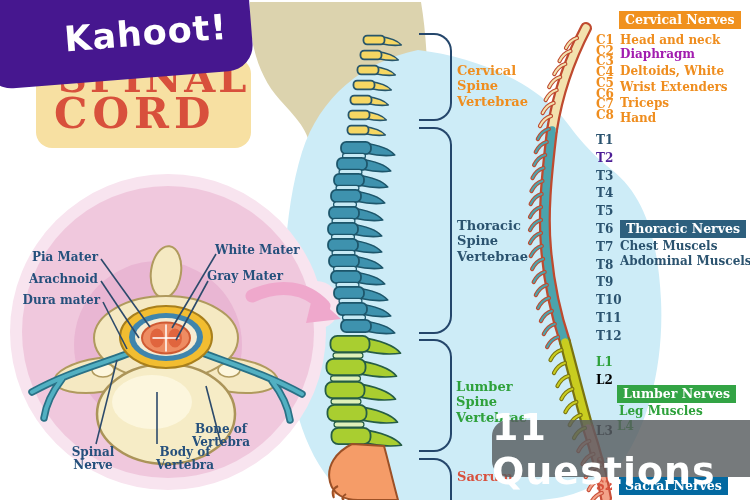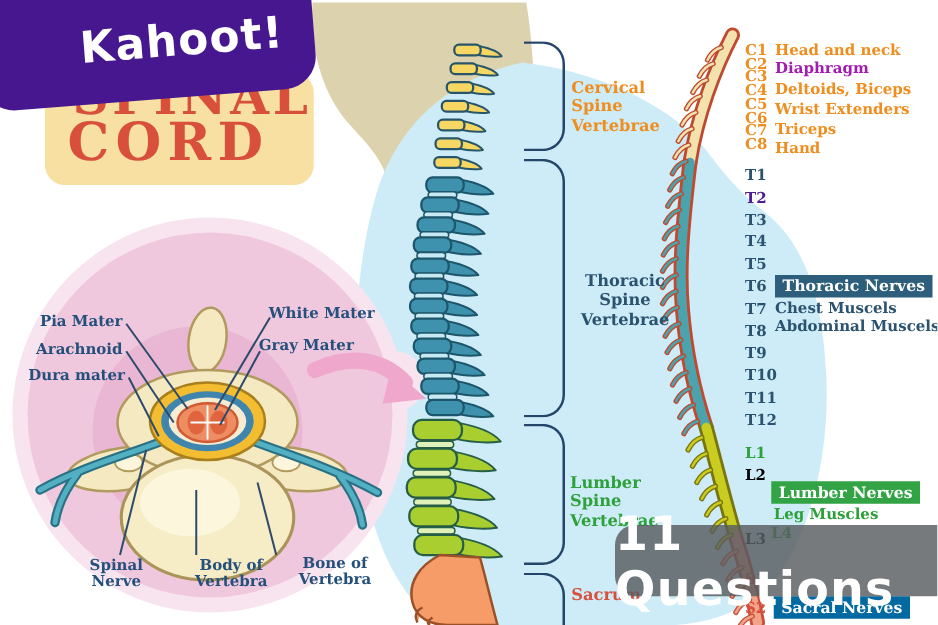--- a/index.html
+++ b/index.html
@@ -239,48 +239,49 @@
         <path d="M601.8333333333334,493 q-7,2 -11,10" fill="none" stroke="#f3a389" stroke-width="2" stroke-linecap="round"></path>
       </g>
   </svg>
 
   <div class="bracket" style="left:419px;top:33px;height:84px;"></div>
   <div class="bracket" style="left:419px;top:127px;height:203px;"></div>
   <div class="bracket" style="left:419px;top:339px;height:109px;"></div>
   <div class="bracket" style="left:419px;top:458px;height:55px;"></div>
 
   <div class="lbl section-label" style="left: 457px; top: 63px; width: 86px; color: rgb(239, 141, 30);">Cervical Spine Vertebrae</div>
-  <div class="lbl section-label" style="left: 457px; top: 218px; width: 86px; color: rgb(43, 83, 111); text-align: center;">Thoracic Spine Vertebrae</div>
+  <div class="lbl section-label" style="left: 457px; top: 218px; width: 86px; color: rgb(43, 83, 111);">Thoracic Spine Vertebrae</div>
   <div class="lbl section-label" style="left: 456px; top: 379px; width: 80px; color: rgb(46, 161, 59);">Lumber Spine Vertebrae</div>
   <div class="lbl section-label" style="left: 457px; top: 469px; width: 80px; color: rgb(216, 80, 60);">Sacrum</div>
 
   <div class="lbl xsec-label" style="left:18px;top:251px;width:80px;text-align:right;">Pia Mater</div>
   <div class="lbl xsec-label" style="left:18px;top:273px;width:80px;text-align:right;">Arachnoid</div>
   <div class="lbl xsec-label" style="left:20px;top:294px;width:80px;text-align:right;">Dura mater</div>
   <div class="lbl xsec-label" style="left:215px;top:244px;width:90px;">White Mater</div>
   <div class="lbl xsec-label" style="left:207px;top:270px;width:90px;">Gray Mater</div>
   <div class="lbl xsec-label twoline" style="left:58px;top:446px;width:70px;">Spinal Nerve</div>
   <div class="lbl xsec-label twoline" style="left:122px;top:446px;width:70px;margin-left:28px;">Body of Vertebra</div>
-  <div class="lbl xsec-label twoline" style="left:186px;top:444px;width:70px;margin-left:47px;">Bone of Vertebra</div>
+  <div class="lbl xsec-label twoline" style="left:186px;top:423px;width:70px;">Bone of Vertebra</div>
 
   <div id="nerve-overlay" class="abs" style="left:0;top:0;width:750px;height:500px;">
       <span class="level" style="left: 596px; top: 33px; color: rgb(239, 141, 30);">C1</span>
       <span class="level" style="left: 596px; top: 43.7px; color: rgb(239, 141, 30);">C2</span>
       <span class="level" style="left: 596px; top: 54.4px; color: rgb(239, 141, 30);">C3</span>
       <span class="level" style="left: 596px; top: 65.1px; color: rgb(239, 141, 30);">C4</span>
       <span class="level" style="left: 596px; top: 75.8px; color: rgb(239, 141, 30);">C5</span>
       <span class="level" style="left: 596px; top: 86.5px; color: rgb(239, 141, 30);">C6</span>
       <span class="level" style="left: 596px; top: 97.2px; color: rgb(239, 141, 30);">C7</span>
       <span class="level" style="left: 596px; top: 107.9px; color: rgb(239, 141, 30);">C8</span>
       <span class="func" style="left: 620px; top: 33px; color: rgb(239, 141, 30);">Head and neck</span>
       <span class="func" style="left: 620px; top: 47px; color: #a21caf;">Diaphragm</span>
-      <span class="func" style="left: 620px; top: 64px; color: rgb(239, 141, 30);">Deltoids, Biceps</span>
+      <span class="func" style="left: 620px; top: 64px; color: rgb(239, 141, 30);">Deltoids, White</span>
       <span class="func" style="left: 620px; top: 80px; color: rgb(239, 141, 30);">Wrist Extenders</span>
       <span class="func" style="left: 620px; top: 96px; color: rgb(239, 141, 30);">Triceps</span>
       <span class="func" style="left: 620px; top: 111px; color: rgb(239, 141, 30);">Hand</span>
+      <div class="banner" style="left: 619px; top: 11px; background: rgb(240, 145, 30);">Cervical Nerves</div>
       <span class="level" style="left: 596px; top: 133px; color: rgb(43, 83, 111);">T1</span>
       <span class="level" style="left: 596px; top: 150.8px; color: #4c1d95;">T2</span>
       <span class="level" style="left: 596px; top: 168.6px; color: rgb(43, 83, 111);">T3</span>
       <span class="level" style="left: 596px; top: 186.4px; color: rgb(43, 83, 111);">T4</span>
       <span class="level" style="left: 596px; top: 204.2px; color: rgb(43, 83, 111);">T5</span>
       <span class="level" style="left: 596px; top: 222px; color: rgb(43, 83, 111);">T6</span>
       <span class="level" style="left: 596px; top: 239.8px; color: rgb(43, 83, 111);">T7</span>
       <span class="level" style="left: 596px; top: 257.6px; color: rgb(43, 83, 111);">T8</span>
       <span class="level" style="left: 596px; top: 275.4px; color: rgb(43, 83, 111);">T9</span>
       <span class="level" style="left: 596px; top: 293.2px; color: rgb(43, 83, 111);">T10</span>

